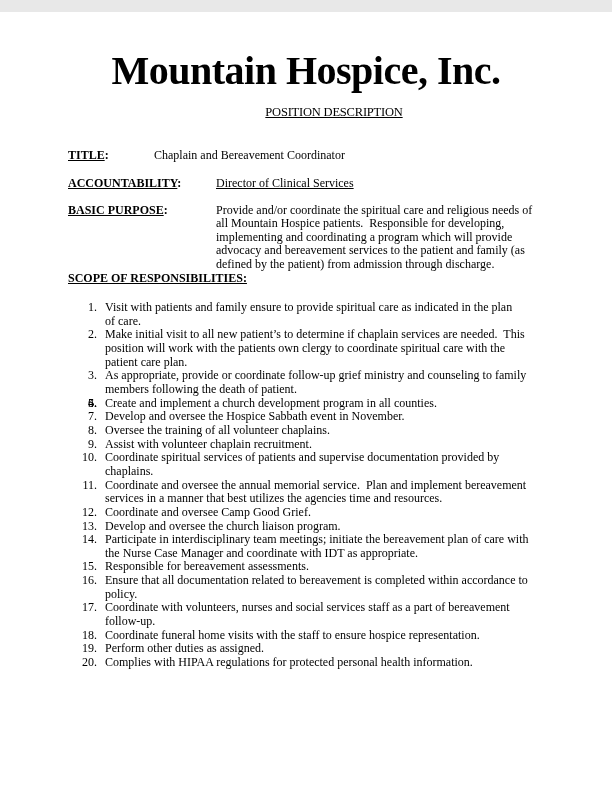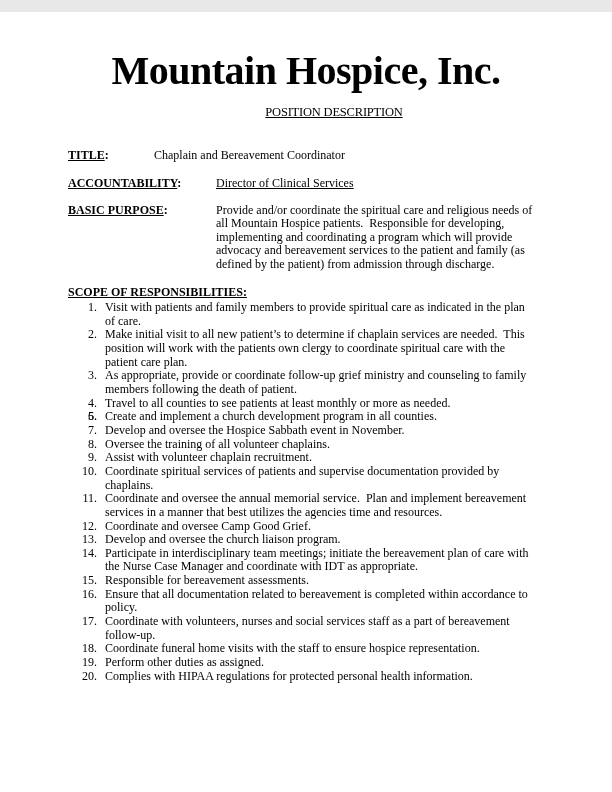--- a/index.html
+++ b/index.html
@@ -67,21 +67,21 @@
     white-space: pre-wrap;
   }
   .row-title { top: 137px; }
   .row-title .field-value { left: 154px; width: 400px; }
   .row-acct { top: 164.5px; }
   .row-acct .field-value { left: 216px; width: 360px; text-decoration: underline; }
   .row-purpose { top: 191.5px; }
   .row-purpose .field-value { left: 216px; width: 345px; }
   .scope-heading {
     position: absolute;
-    top: 274px;
+    top: 260px;
     left: 68px;
     font-size: 12px;
     font-weight: bold;
     line-height: 13.65px;
     text-decoration: underline;
     white-space: nowrap;
   }
   .scope-list {
     position: absolute;
     top: 289px;
@@ -133,28 +133,28 @@
     <span class="field-value">Provide and/or coordinate the spiritual care and religious needs of
 all Mountain Hospice patients.  Responsible for developing,
 implementing and coordinating a program which will provide
 advocacy and bereavement services to the patient and family (as
 defined by the patient) from admission through discharge.</span>
   </div>
 
   <div class="scope-heading">SCOPE OF RESPONSIBILITIES:</div>
 
   <ol class="scope-list">
-    <li><span class="num">1.</span><span>Visit with patients and family members to provide spiritual care as indicated in the plan
+    <li><span class="num">1.</span><span>Visit with patients and family ensure to provide spiritual care as indicated in the plan
 of care.</span></li>
     <li><span class="num">2.</span><span>Make initial visit to all new patient’s to determine if chaplain services are needed.  This
 position will work with the patients own clergy to coordinate spiritual care with the
 patient care plan.</span></li>
     <li><span class="num">3.</span><span>As appropriate, provide or coordinate follow-up grief ministry and counseling to family
 members following the death of patient.</span></li>
-    <li><span class="num">4.</span><span>Travel to all counties to see patients at least monthly or more as needed.</span></li>
+    <li><span class="num">4.</span></li>
     <li><span class="num">5.</span></li>
     <li><span class="num">6.</span><span>Create and implement a church development program in all counties.</span></li>
     <li><span class="num">7.</span><span>Develop and oversee the Hospice Sabbath event in November.</span></li>
     <li><span class="num">8.</span><span>Oversee the training of all volunteer chaplains.</span></li>
     <li><span class="num">9.</span><span>Assist with volunteer chaplain recruitment.</span></li>
     <li><span class="num">10.</span><span>Coordinate spiritual services of patients and supervise documentation provided by
 chaplains.</span></li>
     <li><span class="num">11.</span><span>Coordinate and oversee the annual memorial service.  Plan and implement bereavement
 services in a manner that best utilizes the agencies time and resources.</span></li>
     <li><span class="num">12.</span><span>Coordinate and oversee Camp Good Grief.</span></li>

